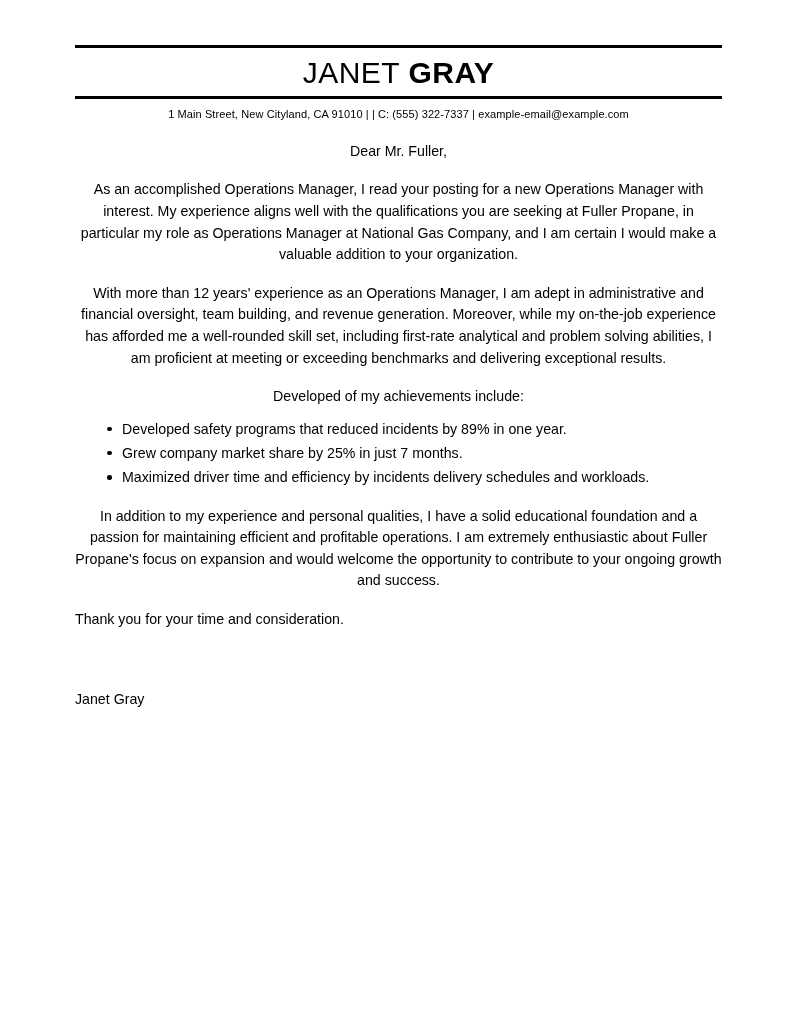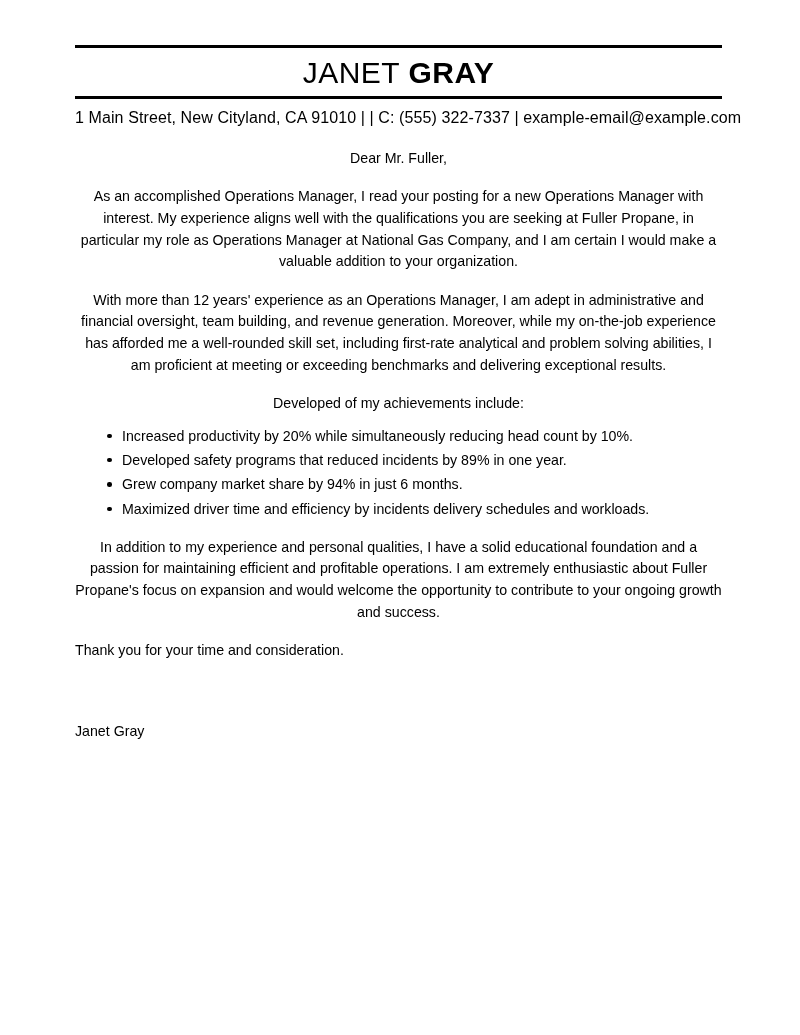--- a/index.html
+++ b/index.html
@@ -54,21 +54,21 @@
   .name-first {
     font-weight: 400;
   }
   .name-last {
     font-weight: 700;
   }
   .rule-bottom { margin-top: 1px; }
 
   .contact {
     text-align: center;
-    font-size: 16px;
+    font-size: 11px;
     line-height: 1.4;
     padding-top: 8px;
     letter-spacing: 0.1px;
     white-space: nowrap;
   }
 
   
   .body-block {
     padding-top: 19px;
     font-size: 14.2px;
@@ -137,29 +137,25 @@
 
       <p class="para">As an accomplished Operations Manager, I read your posting for a new Operations Manager with interest. My experience aligns well with the qualifications you are seeking at Fuller Propane, in particular my role as Operations Manager at National Gas Company, and I am certain I would make a valuable addition to your organization.</p>
 
       <p class="para">With more than 12 years' experience as an Operations Manager, I am adept in administrative and financial oversight, team building, and revenue generation. Moreover, while my on-the-job experience has afforded me a well-rounded skill set, including first-rate analytical and problem solving abilities, I am proficient at meeting or exceeding benchmarks and delivering exceptional results.</p>
 
       <p class="para lead-in">Developed of my achievements include:</p>
 
       <ul class="achievements">
         <li>
           <span class="dot"></span>
-          <span>Increased productivity by 20% while simultaneously reducing head count by 10%.</span>
-        </li>
-        <li>
-          <span class="dot"></span>
           <span>Developed safety programs that reduced incidents by 89% in one year.</span>
         </li>
         <li>
           <span class="dot"></span>
-          <span>Grew company market share by 94% in just 6 months.</span>
+          <span>Grew company market share by 25% in just 7 months.</span>
         </li>
         <li>
           <span class="dot"></span>
           <span>Maximized driver time and efficiency by incidents delivery schedules and workloads.</span>
         </li>
       </ul>
 
       <p class="para">In addition to my experience and personal qualities, I have a solid educational foundation and a passion for maintaining efficient and profitable operations. I am extremely enthusiastic about Fuller Propane's focus on expansion and would welcome the opportunity to contribute to your ongoing growth and success.</p>
 
 

